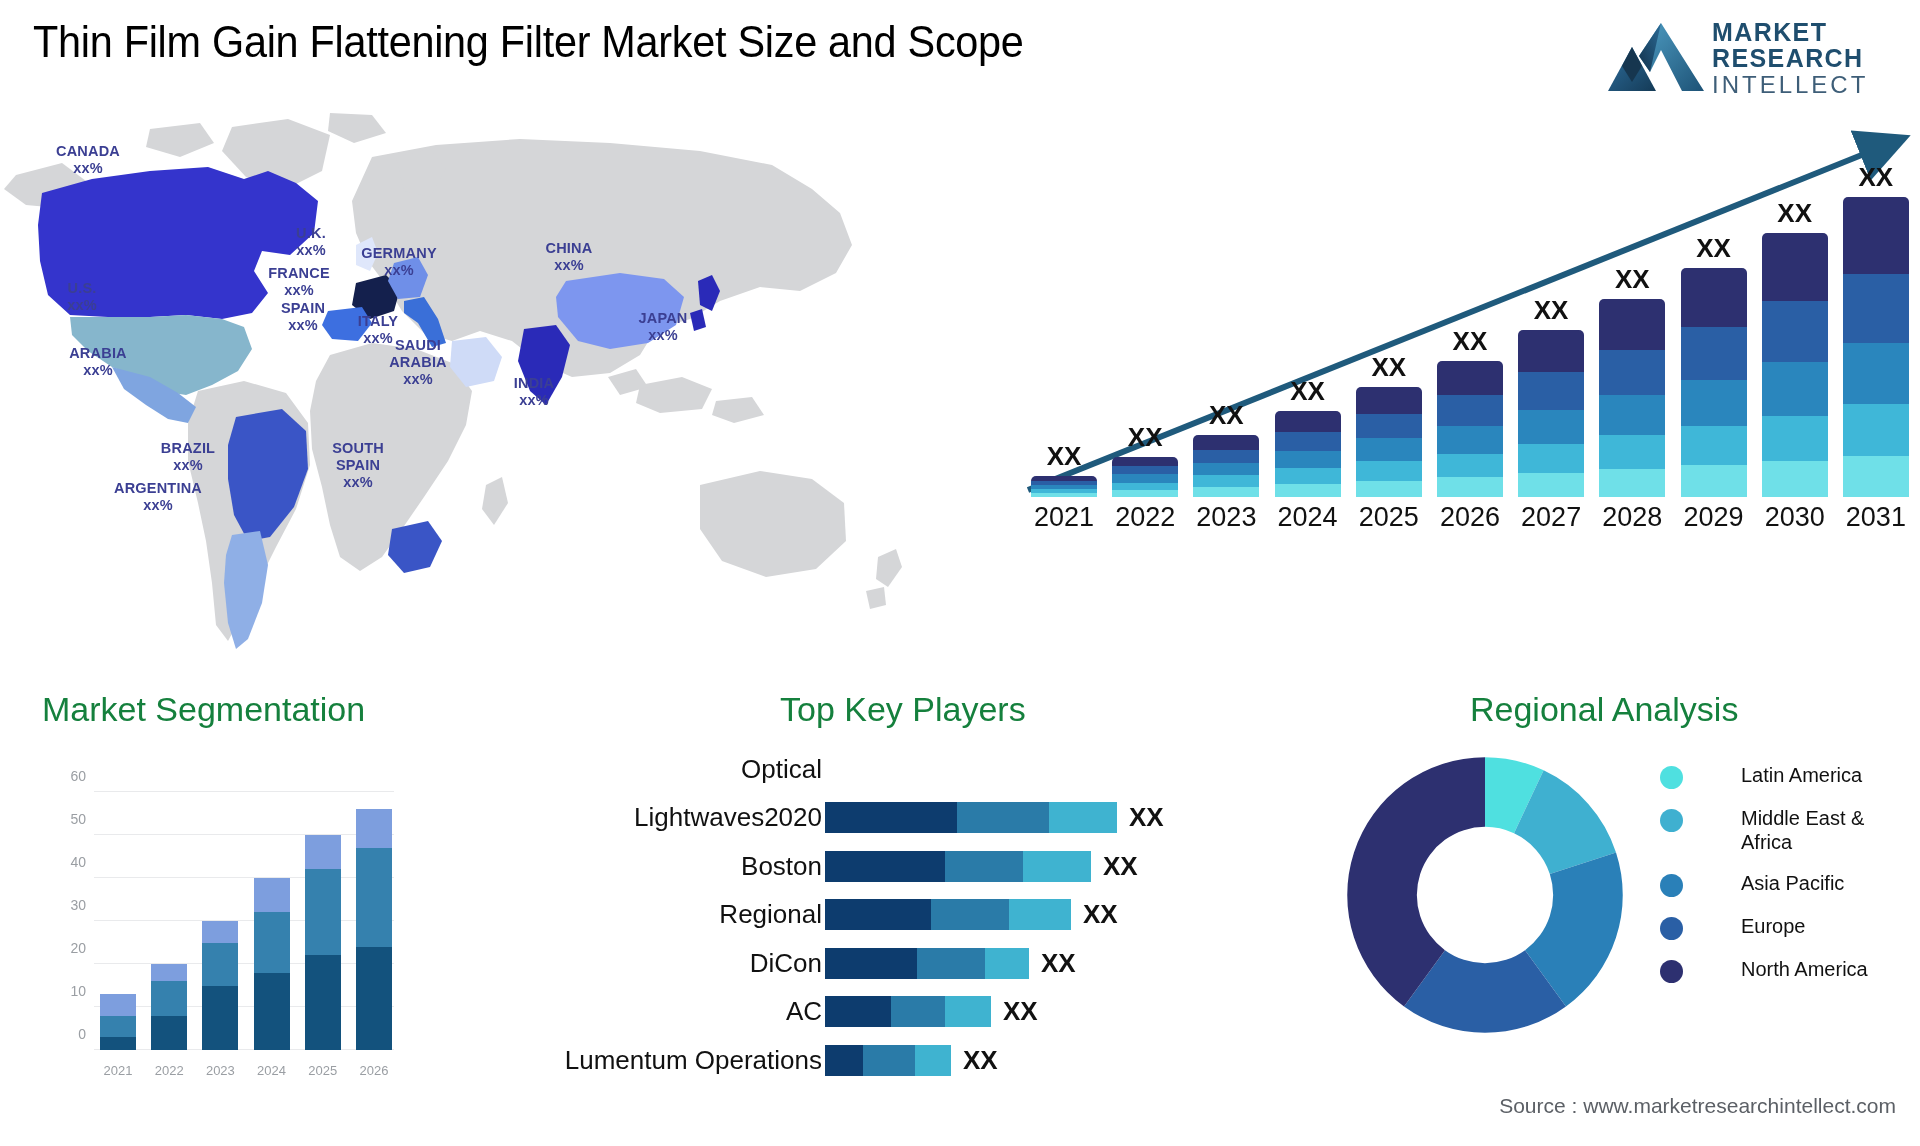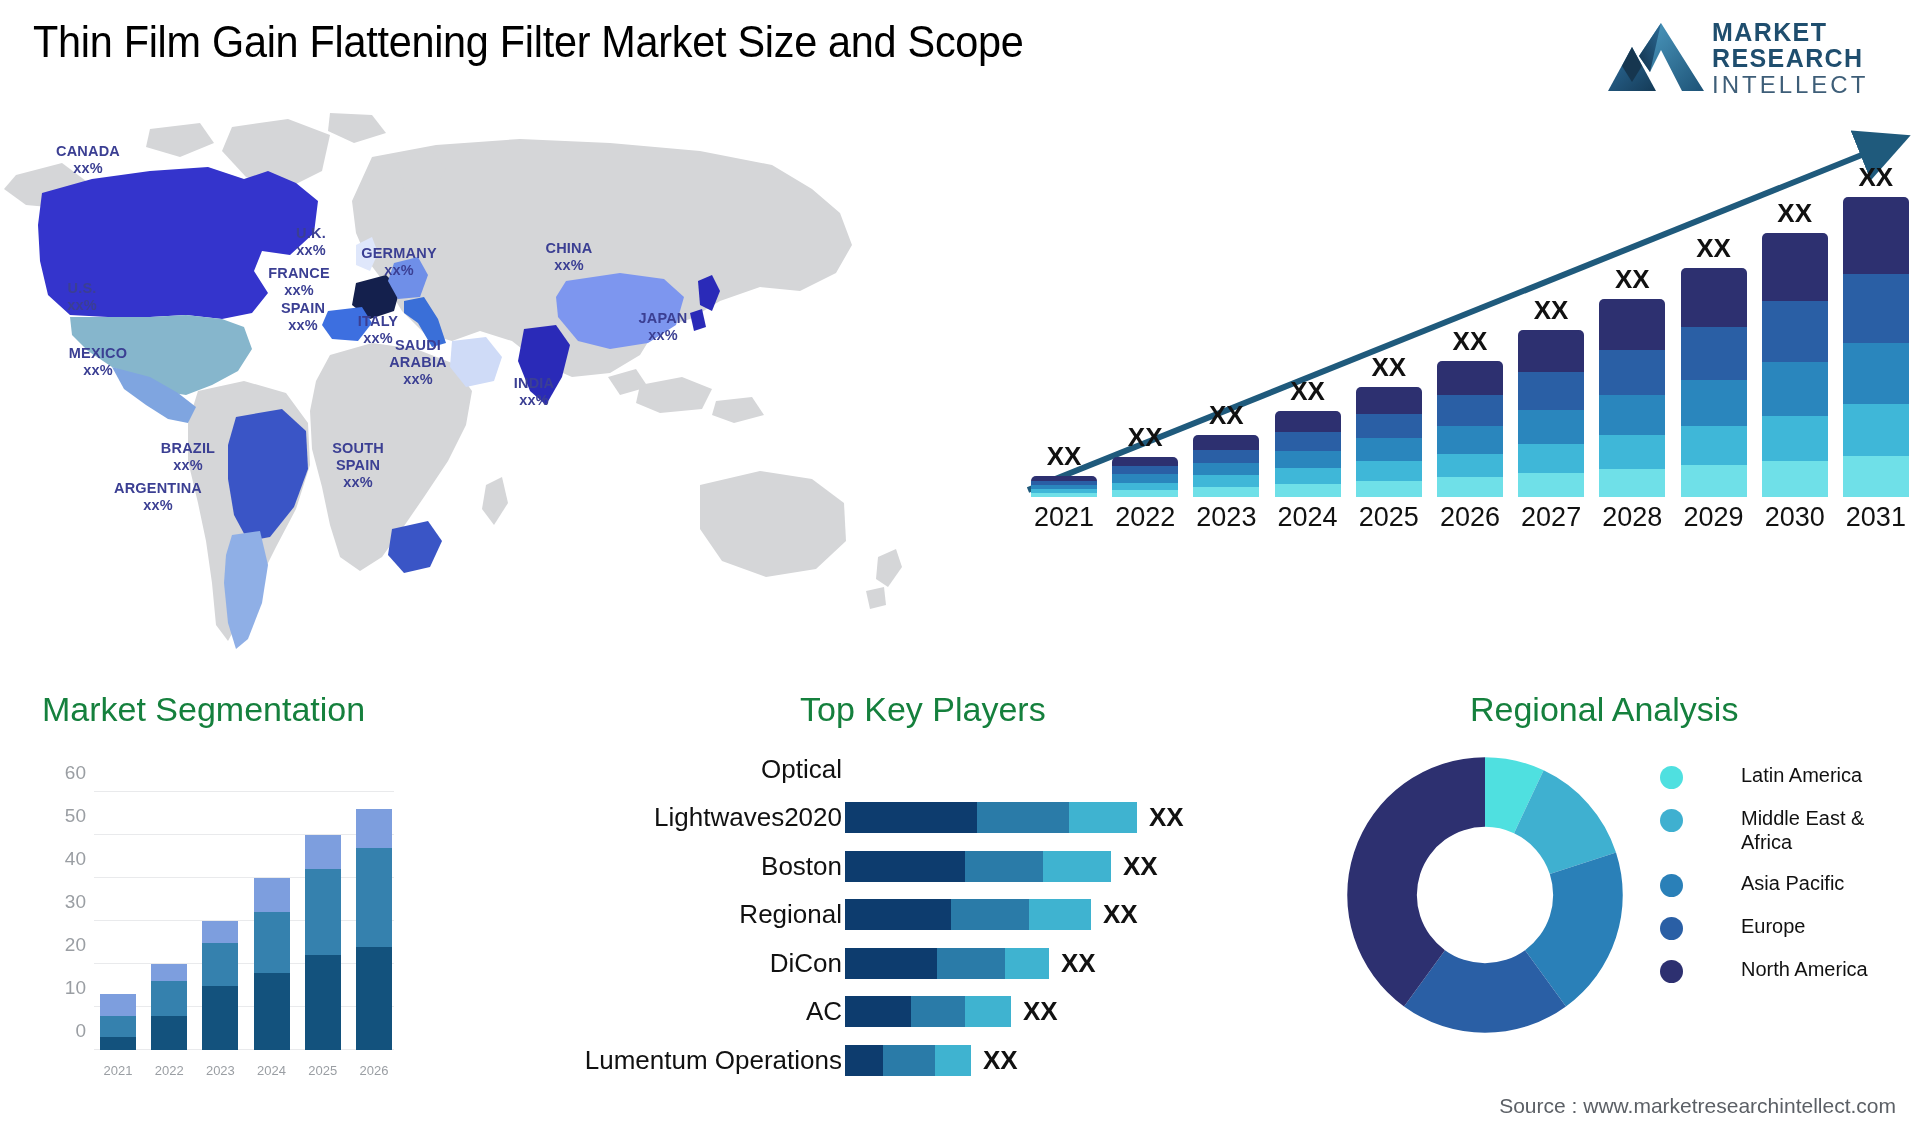--- a/index.html
+++ b/index.html
@@ -80,21 +80,21 @@
   }
 
   
   #seg-panel { position: absolute; left: 20px; top: 690px; width: 620px; height: 430px; }
   #seg-title { left: 22px; top: 0px; }
   #seg-chart { position: absolute; left: 28px; top: 72px; width: 360px; height: 320px; }
   .seg-gridline { position: absolute; left: 46px; width: 300px; height: 1px; background: #e9eaec; }
   .seg-ytick {
     position: absolute; left: 0; width: 38px; text-align: right;
     font-family: "Liberation Sans", sans-serif;
-    font-size: 19px; color: #9a9ea3; transform: translateY(-8px);
+    font-size: 14px; color: #9a9ea3; transform: translateY(-8px);
   }
   #seg-bars {
     position: absolute; left: 52px; bottom: 32px; width: 292px; height: 258px;
     display: flex; align-items: flex-end; justify-content: space-between;
   }
   .seg-col { width: 36px; display: flex; flex-direction: column; justify-content: flex-end; }
   .seg-seg { width: 100%; }
   #seg-xlabels {
     position: absolute; left: 52px; bottom: 4px; width: 292px;
     display: flex; justify-content: space-between;
@@ -106,21 +106,21 @@
   }
   #seg-legend { position: absolute; left: 400px; top: 140px; }
   .seg-legend-item { display: flex; align-items: center; margin-bottom: 30px; }
   .seg-dot { width: 22px; height: 22px; border-radius: 50%; margin-right: 14px; flex: 0 0 auto; }
   .seg-legend-label {
     font-family: "Liberation Sans", sans-serif;
     font-size: 27px; color: #111; white-space: nowrap;
   }
 
   
-  #players-panel { position: absolute; left: 640px; top: 690px; width: 680px; height: 430px; }
+  #players-panel { position: absolute; left: 620px; top: 690px; width: 680px; height: 430px; }
   #players-title { left: 160px; top: 0px; }
   #players-list { position: absolute; left: 0; top: 55px; width: 680px; }
   .player-row { position: relative; height: 48.5px; display: flex; align-items: center; }
   .player-name {
     position: absolute; right: 478px; white-space: nowrap;
     font-family: "Liberation Sans", sans-serif;
     font-size: 26px; color: #111; text-align: right;
   }
   .player-bar { position: absolute; left: 205px; height: 31px; display: flex; }
   .pseg { height: 100%; }
@@ -297,21 +297,21 @@
 
   <div class="map-label" style="left:88px;  top:38px;  width:110px; margin-left:-55px;">
     <span>CANADA</span>
     <span class="pct">xx%</span>
   </div>
   <div class="map-label" style="left:82px;  top:175px; width:90px; margin-left:-45px;">
     <span>U.S.</span>
     <span class="pct">xx%</span>
   </div>
   <div class="map-label" style="left:98px;  top:240px; width:110px; margin-left:-55px;">
-    <span>MEXICO</span>
+    <span>ARABIA</span>
     <span class="pct">xx%</span>
   </div>
   <div class="map-label" style="left:188px; top:335px; width:100px; margin-left:-50px;">
     <span>BRAZIL</span>
     <span class="pct">xx%</span>
   </div>
   <div class="map-label" style="left:158px; top:375px; width:130px; margin-left:-65px;">
     <span>ARGENTINA</span>
     <span class="pct">xx%</span>
   </div>

